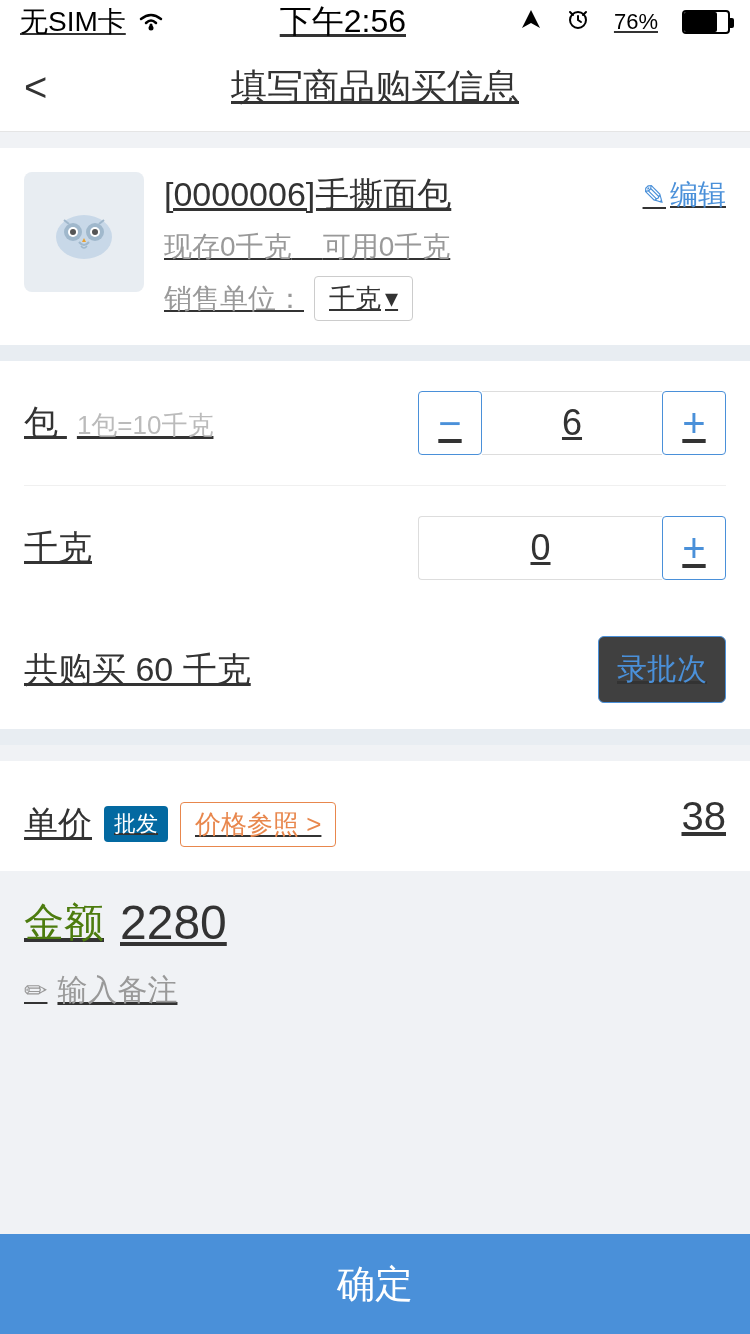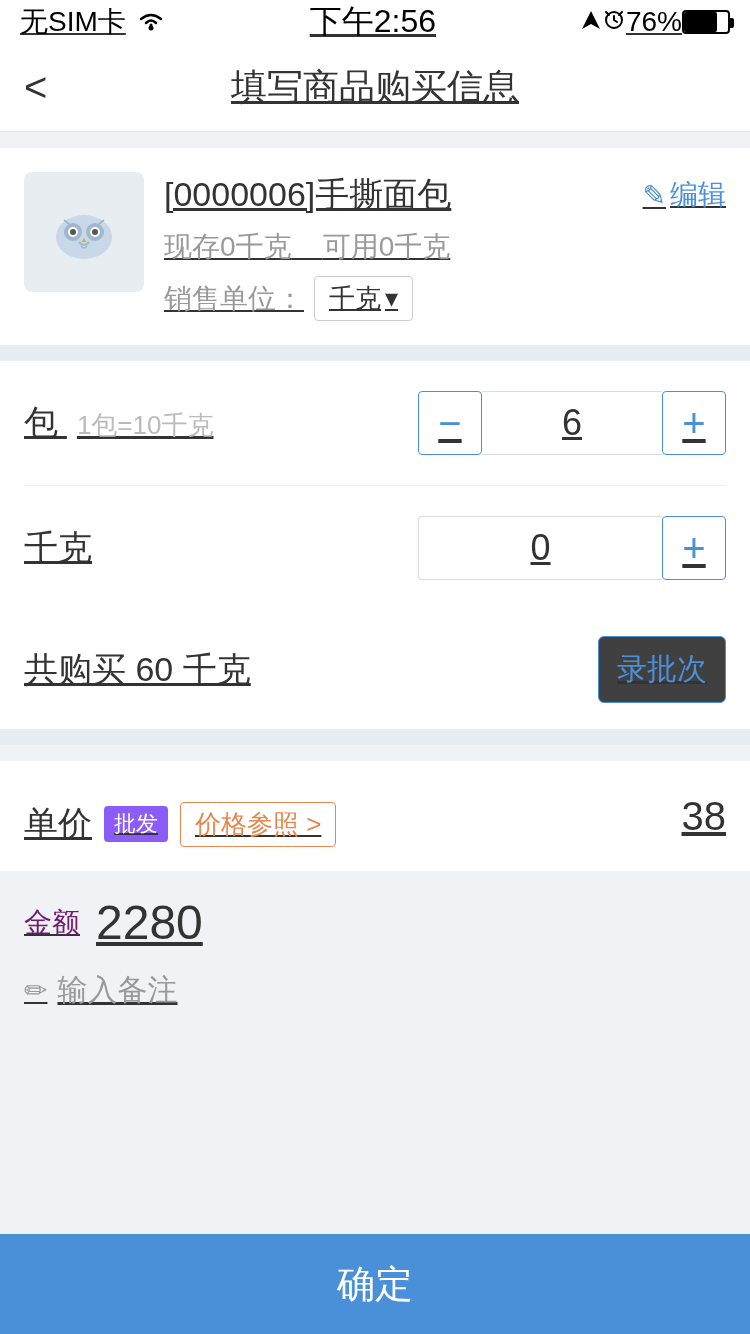--- a/index.html
+++ b/index.html
@@ -20,21 +20,21 @@
       background: #fff;
       display: flex;
       align-items: center;
       justify-content: space-between;
       padding: 0 20px;
       font-size: 28px;
       color: #000;
     }
     .status-left { display: flex; align-items: center; gap: 10px; }
     .status-center { font-size: 32px; font-weight: 500; }
-    .status-right { display: flex; align-items: center; gap: 0; font-size: 28px; text-align: right; }
+    .status-right { display: flex; align-items: center; gap: 24px; font-size: 22px; text-align: right; }
     .battery-icon {
       width: 48px; height: 24px; border: 2px solid #000; border-radius: 4px;
       position: relative; display: inline-block;
     }
     .battery-icon::after {
       content: ''; position: absolute; right: -6px; top: 6px;
       width: 4px; height: 10px; background: #000; border-radius: 0 2px 2px 0;
     }
     .battery-fill {
       height: 100%; width: 76%; background: #000; border-radius: 2px;
@@ -208,21 +208,21 @@
     .price-row {
       display: flex;
       align-items: center;
       justify-content: space-between;
     }
     .price-label-group {
       display: flex; align-items: center; gap: 12px; margin-top: 16px;
     }
     .price-label { font-size: 34px; color: #333; }
     .tag-pifa {
-      background: #8b5cf6;
+      background: #0369a1;
       color: #fff;
       font-size: 22px;
       padding: 3px 10px;
       border-radius: 4px;
     }
     .price-ref-btn {
       border: 1px solid #e8874d;
       color: #e8874d;
       background: #fff;
       border-radius: 4px;
@@ -236,21 +236,21 @@
     
     .amount-section {
       background: #f0f2f5;
       padding: 24px;
       margin-top: 0;
     }
     .amount-row {
       display: flex; align-items: center; gap: 16px;
       margin-bottom: 20px;
     }
-    .amount-label { font-size: 28px; color: #701a75; font-weight: 500; }
+    .amount-label { font-size: 40px; color: #4d7c0f; font-weight: 500; }
     .amount-value { font-size: 48px; color: #333; font-weight: 500; }
     .remark-row {
       display: flex; align-items: center; gap: 10px; color: #999;
     }
     .remark-icon { font-size: 28px; }
     .remark-text { font-size: 30px; }
 
     
     .bottom-area {
       position: fixed;

